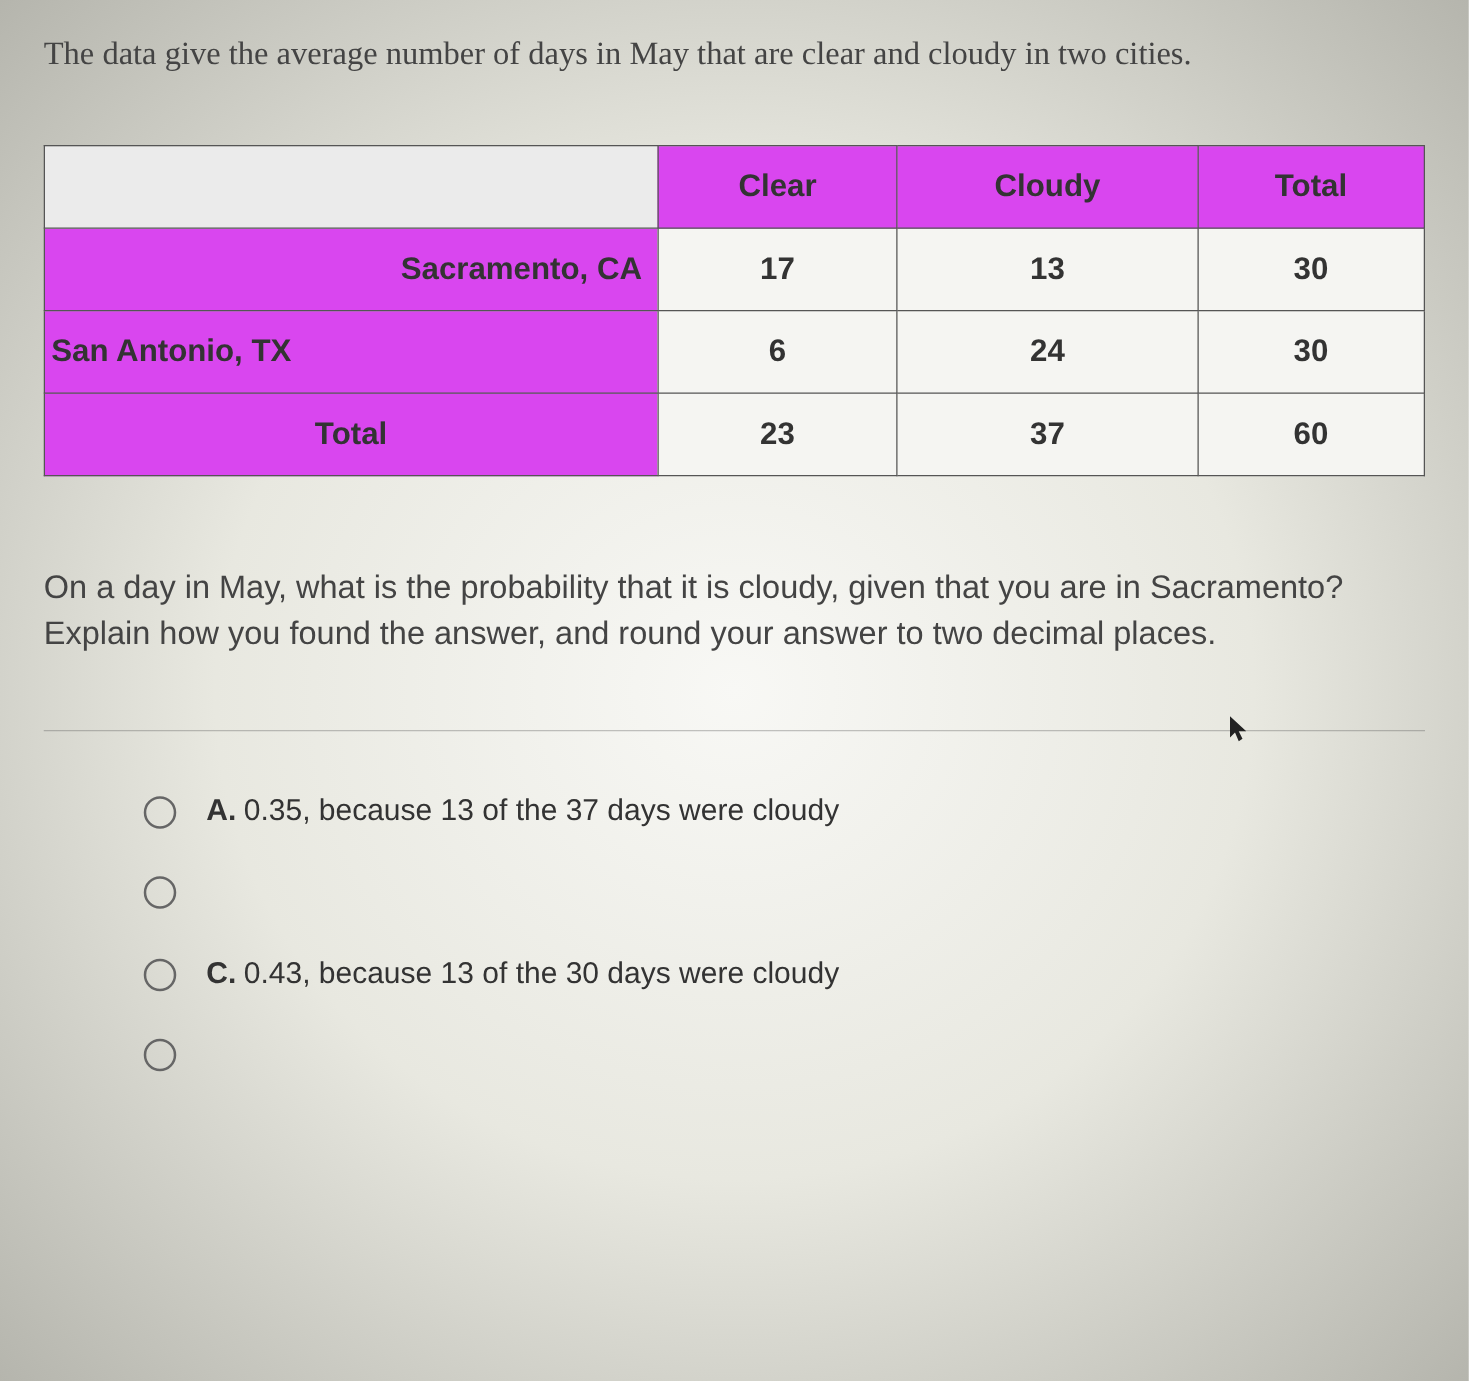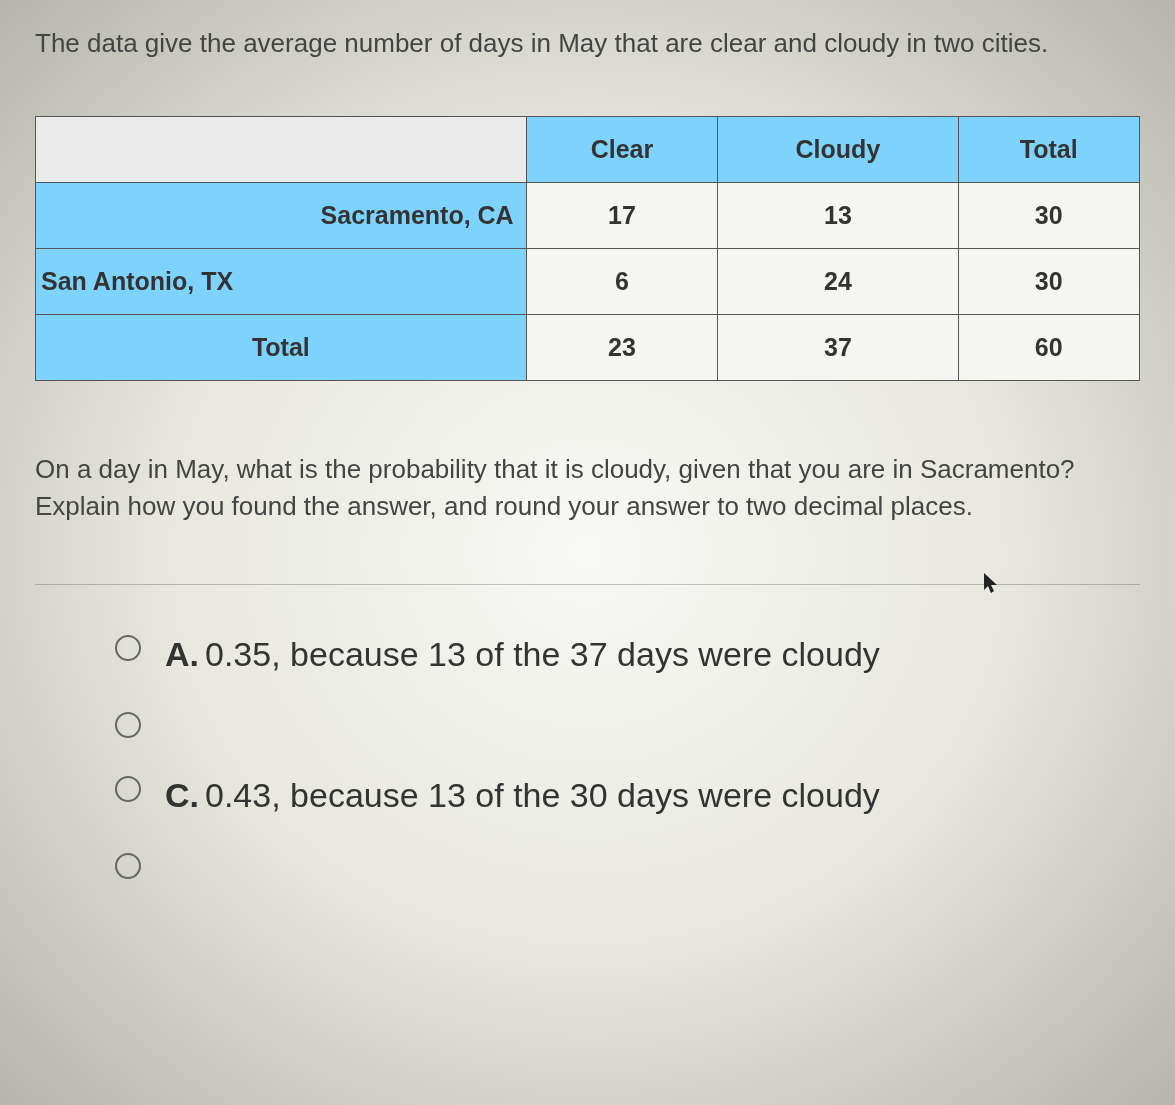--- a/index.html
+++ b/index.html
@@ -9,35 +9,36 @@
       width: 1175px;
       height: 1105px;
       padding: 25px 35px;
       color: #333;
     }
     .prompt {
       font-size: 26px;
       line-height: 1.4;
       color: #444;
       margin-bottom: 55px;
+      font-family: Liberation Serif, serif;
     }
     table {
       width: 100%;
       border-collapse: collapse;
       margin-bottom: 70px;
     }
     td, th {
       border: 1.5px solid #555;
       padding: 18px 12px;
       font-size: 25px;
       text-align: center;
       font-weight: bold;
     }
     .hcell {
-      background: #7dd3fc;
+      background: #d946ef;
       font-weight: bold;
     }
     .corner { background: #ebebeb; }
     .datacell { background: #f5f5f2; }
     .question {
       font-size: 26px;
       line-height: 1.4;
       color: #444;
       margin-bottom: 60px;
     }
@@ -50,24 +51,24 @@
     .cursor {
       position: absolute;
       right: 140px;
       top: -14px;
       font-size: 24px;
       color: #222;
     }
     .options { padding-left: 80px; }
     .option {
       display: flex;
-      align-items: flex-start;
+      align-items: flex-end;
       gap: 24px;
       margin-bottom: 38px;
-      font-size: 34px;
+      font-size: 24px;
       color: #333;
     }
     .radio {
       width: 26px;
       height: 26px;
       border: 2px solid #666;
       border-radius: 50%;
       flex-shrink: 0;
     }
     .opt-letter { font-weight: bold; margin-right: 6px; }

